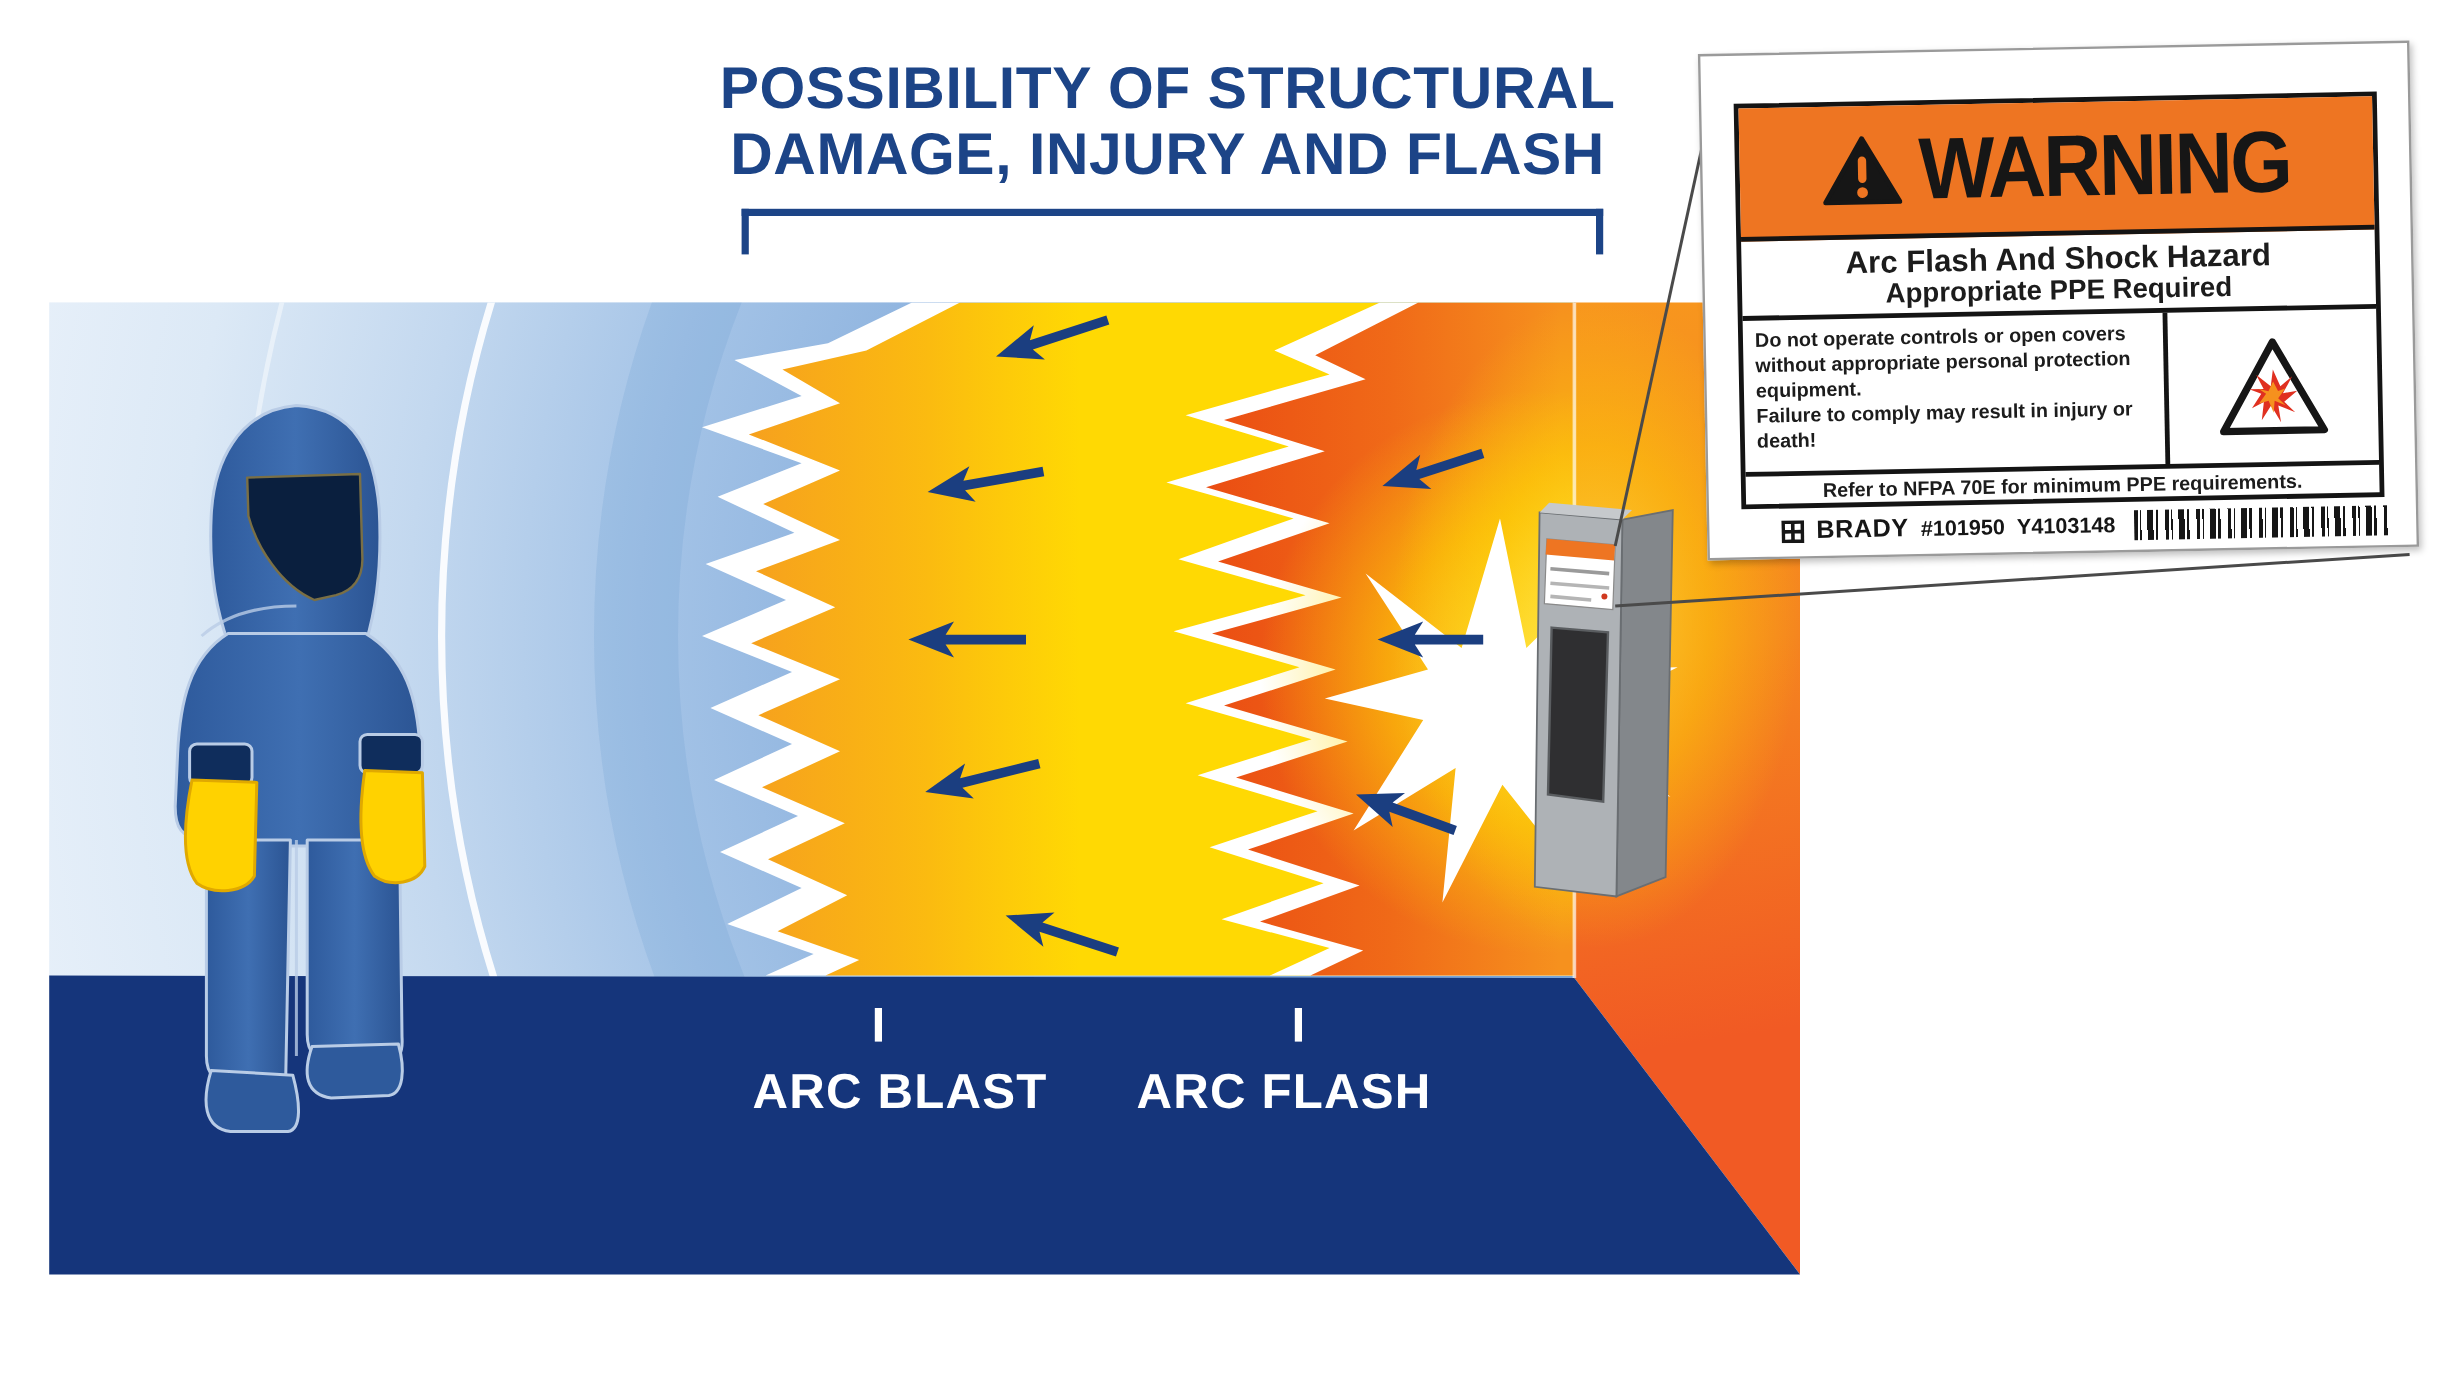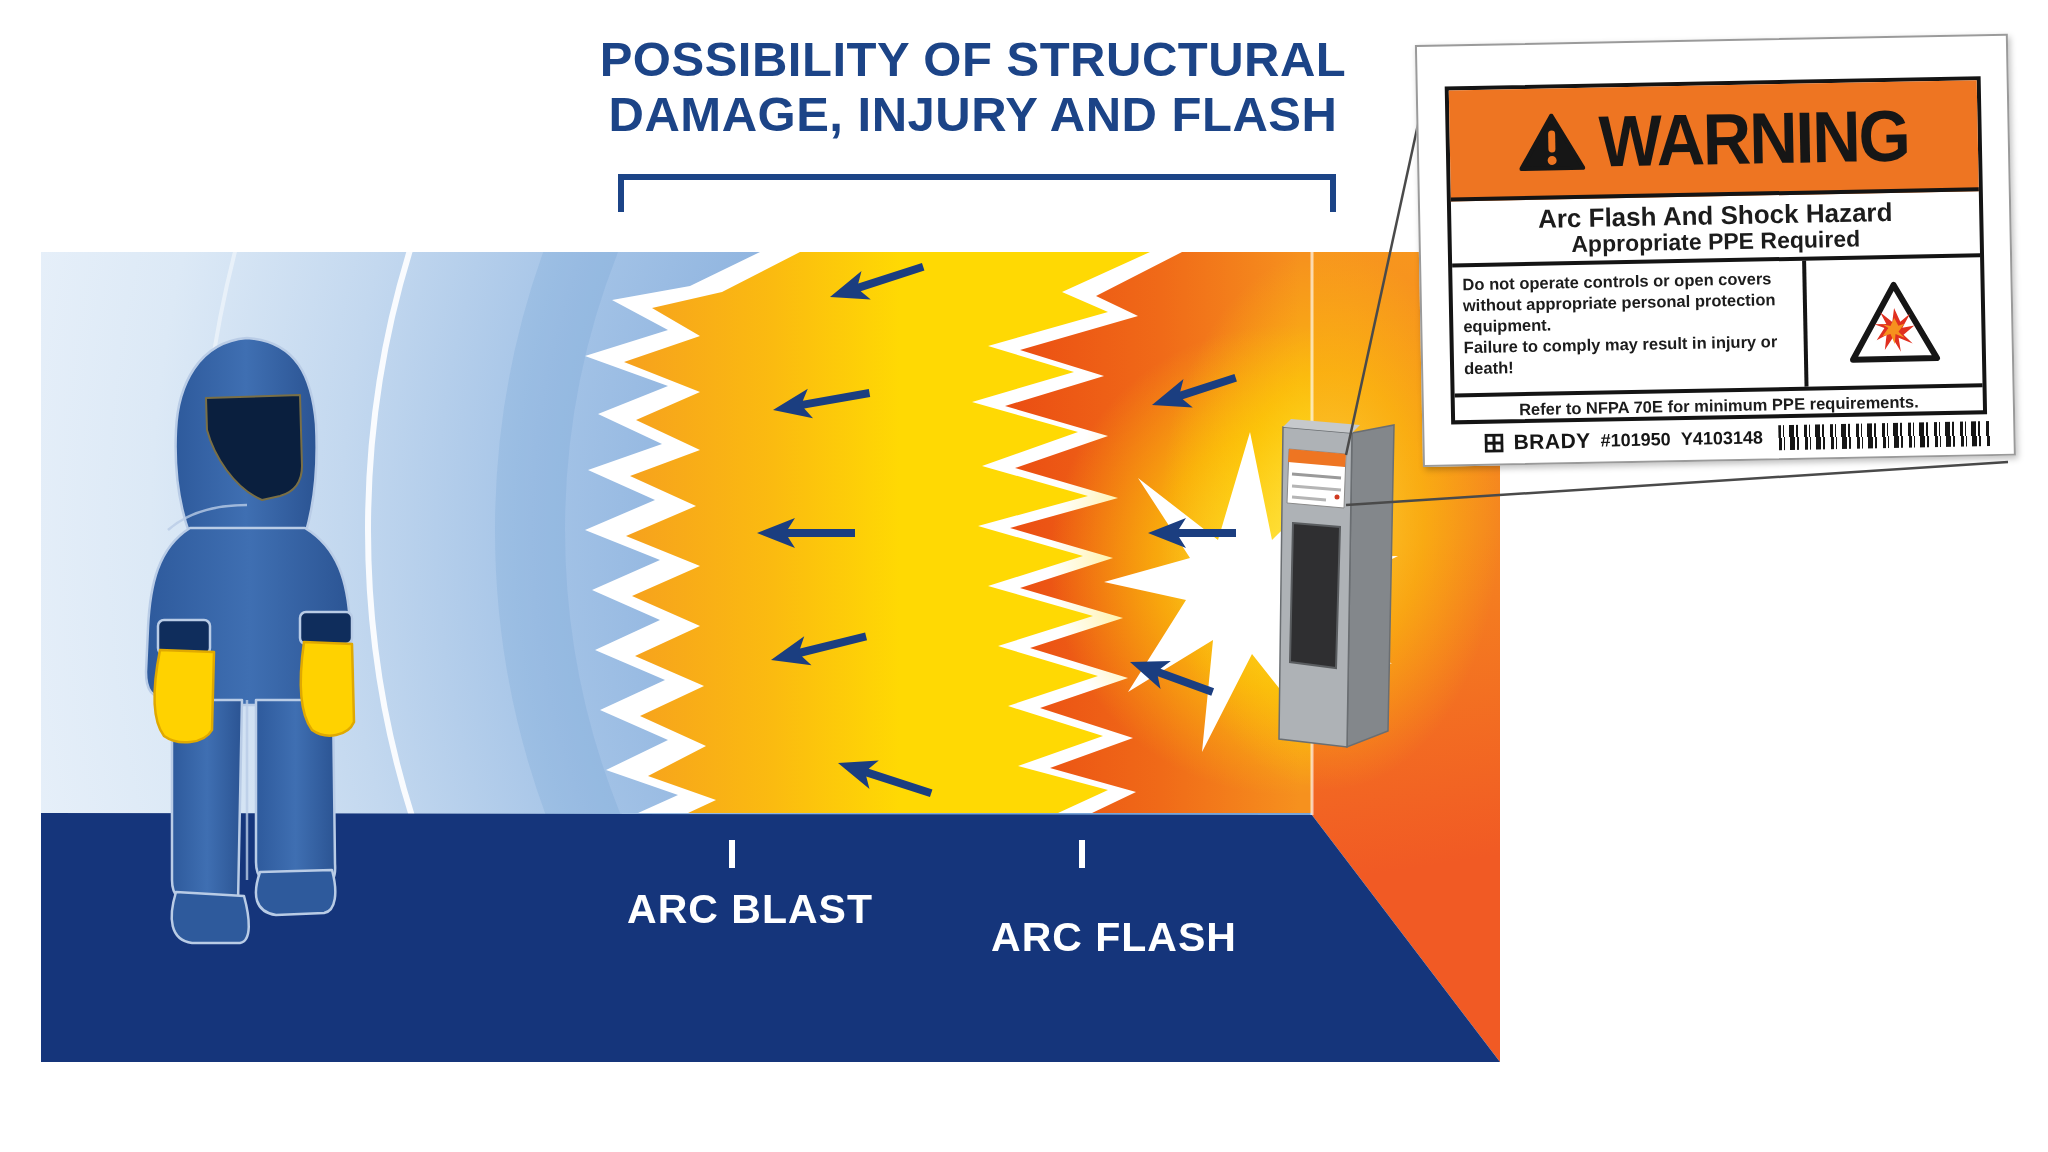--- a/index.html
+++ b/index.html
@@ -1,30 +1,30 @@
 <!DOCTYPE html>
 <html><head>
 <meta charset="utf-8">
 <style>
   html,body{margin:0;padding:0;background:#ffffff;}
   #stage{position:relative;width:2048px;height:1152px;background:#ffffff;overflow:hidden;
          font-family:"Liberation Sans",sans-serif;}
   .abs{position:absolute;}
 
   
-  #title{left:573px;top:32px;width:800px;text-align:center;color:#1C4487;
+  #title{left:573px;top:47px;width:800px;text-align:center;color:#1C4487;
          font-weight:bold;font-size:49px;line-height:55px;letter-spacing:.5px;}
   #bracket{left:618px;top:174px;width:706px;height:32px;
            border-top:6px solid #1C4487;border-left:6px solid #1C4487;border-right:6px solid #1C4487;}
 
   
   .zone-label{top:886px;width:300px;text-align:center;color:#ffffff;font-weight:bold;
               font-size:41px;letter-spacing:1px;}
   #lbl-blast{left:600px;}
-  #lbl-flash{left:964px;margin-top:28px;}
+  #lbl-flash{left:920px;}
 
   
   #card{left:1423px;top:45px;width:589px;height:418px;background:#ffffff;
         border:2px solid #9a9a9a;box-shadow:2px 3px 6px rgba(0,0,0,.25);
         transform:rotate(-1.1deg);transform-origin:0 100%;}
   #label-box{position:absolute;left:27px;top:40px;width:528px;height:330px;border:4px solid #141414;}
   #hdr{height:107px;background:#EE7522;border-bottom:4px solid #141414;display:flex;
        align-items:center;justify-content:center;gap:14px;}
   #hdr .word{font-size:67px;font-weight:bold;color:#161616;letter-spacing:-2px;transform:scaleY(1.08);}
   #band{height:62px;display:flex;flex-direction:column;align-items:center;justify-content:center;

